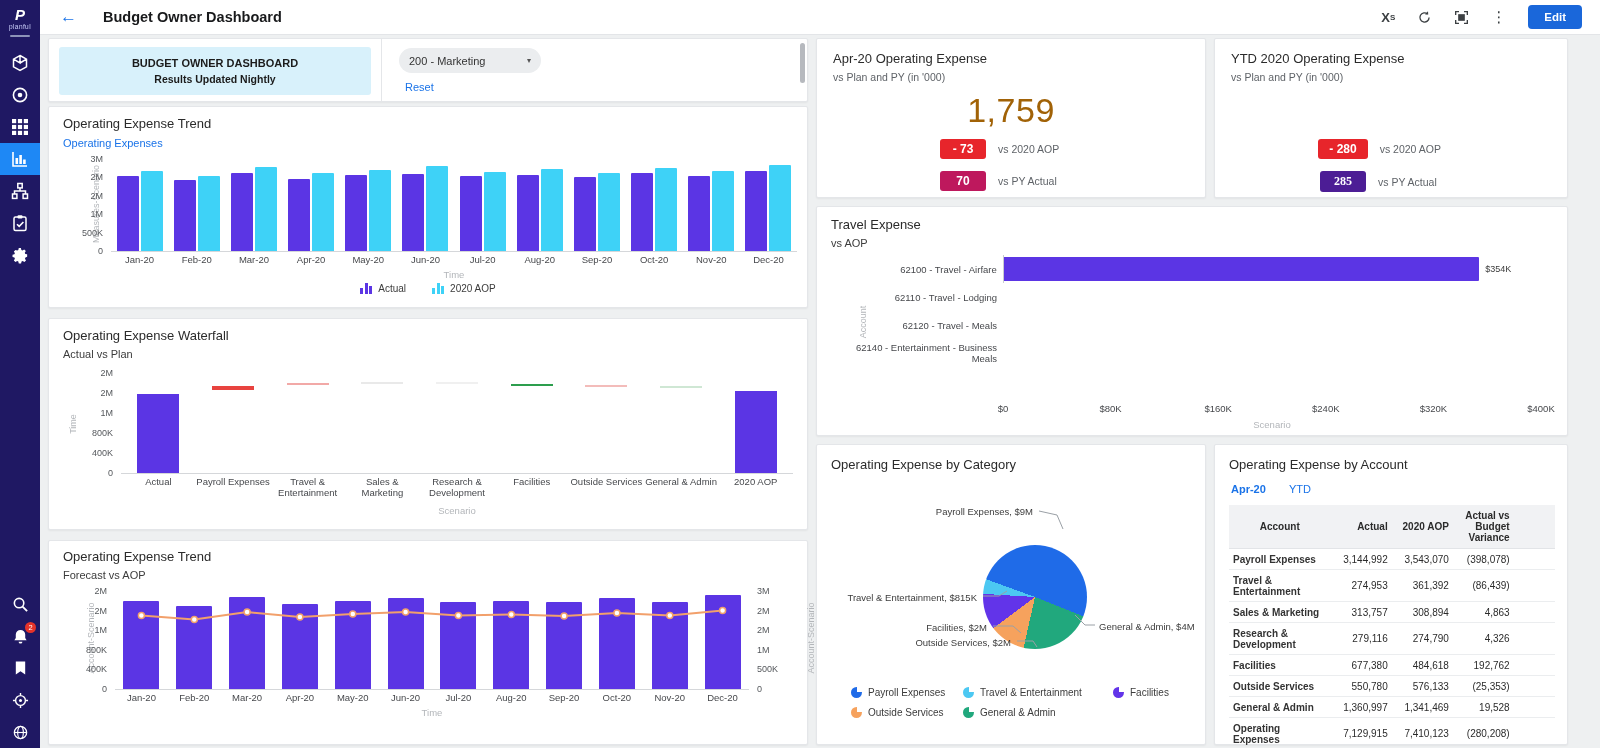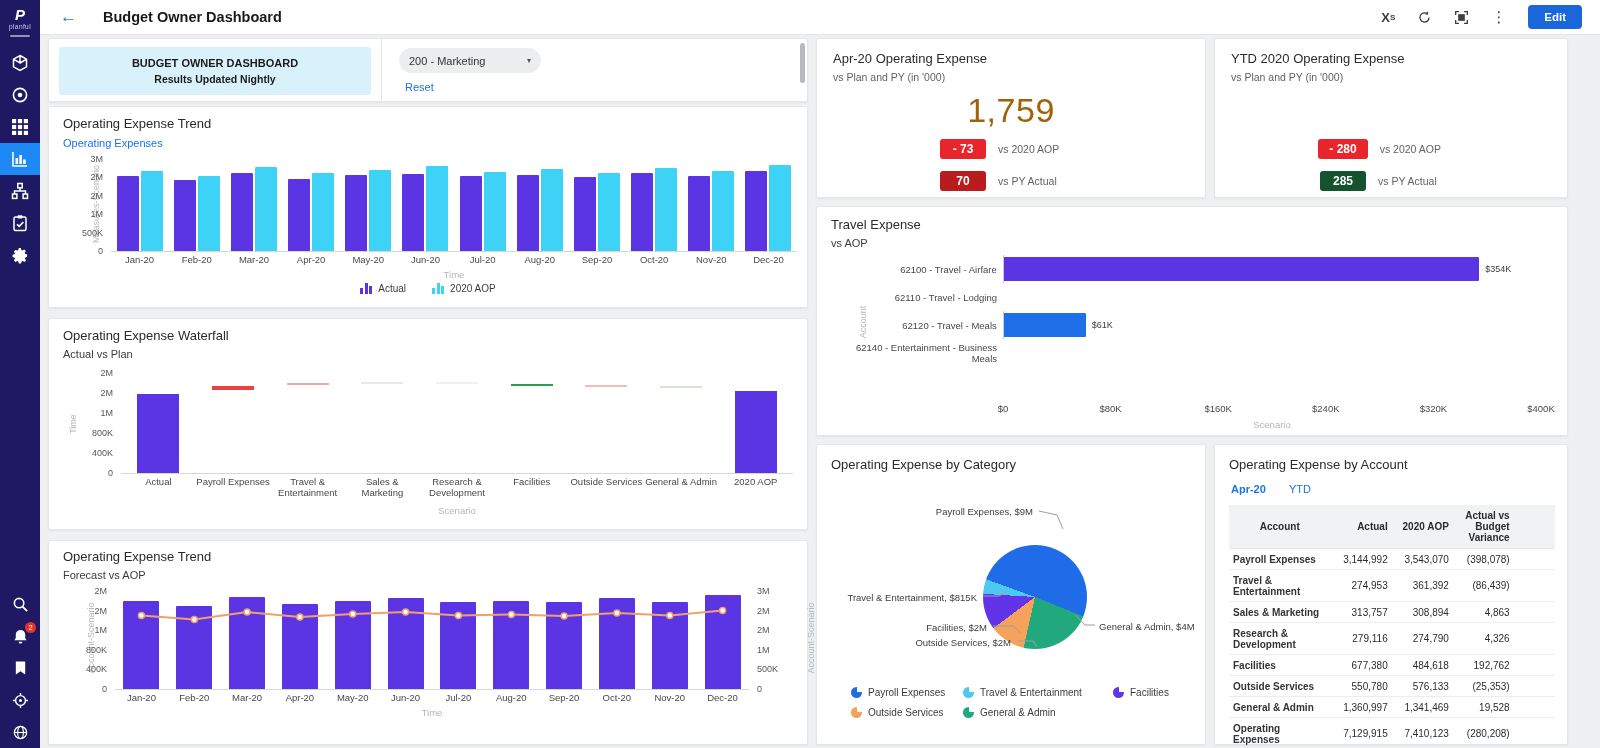--- a/index.html
+++ b/index.html
@@ -467,33 +467,33 @@
 
 <div id="kpi1" class="card">
   <div class="kpi-title">Apr-20 Operating Expense</div>
   <div class="kpi-sub">vs Plan and PY (in '000)</div>
   <div class="kpi-value">1,759</div>
   <div class="kpi-row" style="top:100px">
     <span class="kpi-badge" style="background: rgb(231, 37, 43);">- 73</span>
     <span class="kpi-caption">vs 2020 AOP</span>
   </div>
   <div class="kpi-row" style="top:132px">
-    <span class="kpi-badge" style="background: #b91c1c;">70</span>
+    <span class="kpi-badge" style="background: #be185d;">70</span>
     <span class="kpi-caption">vs PY Actual</span>
   </div>
 </div>
 <div id="kpi2" class="card">
   <div class="kpi-title">YTD 2020 Operating Expense</div>
   <div class="kpi-sub">vs Plan and PY (in '000)</div>
   <div class="kpi-row" style="top:100px">
     <span class="kpi-badge" style="background: rgb(231, 37, 43);">- 280</span>
     <span class="kpi-caption">vs 2020 AOP</span>
   </div>
   <div class="kpi-row" style="top:132px">
-    <span class="kpi-badge" style="background: #14532d;">285</span>
+    <span class="kpi-badge" style="background: #4c1d95; font-family: Liberation Serif, serif;">285</span>
     <span class="kpi-caption">vs PY Actual</span>
   </div>
 </div>
 
 <div id="travel-card" class="card">
   <div class="chart-title" style="top:10px">Travel Expense</div>
   <div class="chart-sub" style="top:30px">vs AOP</div>
   <div class="ylab" style="left:30px;top:110px">Account</div>
   <div id="travel-rows">
       <div class="trow">
@@ -501,24 +501,20 @@
         <div class="ttrack">
           <div class="tbar" style="width: 88.5%; background: rgb(91, 53, 228);"></div>
           <span class="tval" style="left: calc(88.5% + 6px);">$354K</span>
         </div>
       </div>
       <div class="trow">
         <div class="tlabel">62110 - Travel - Lodging</div>
       </div>
       <div class="trow">
         <div class="tlabel">62120 - Travel - Meals</div>
-        <div class="ttrack">
-          <div class="tbar" style="width: 15.25%; background: rgb(30, 111, 232);"></div>
-          <span class="tval" style="left: calc(15.25% + 6px);">$61K</span>
-        </div>
       </div>
       <div class="trow">
         <div class="tlabel">62140 - Entertainment - Business Meals</div>
       </div>
     </div>
   <div id="travel-x">
       <span style="left: 0%;">$0</span>
       <span style="left: 20%;">$80K</span>
       <span style="left: 40%;">$160K</span>
       <span style="left: 60%;">$240K</span>

